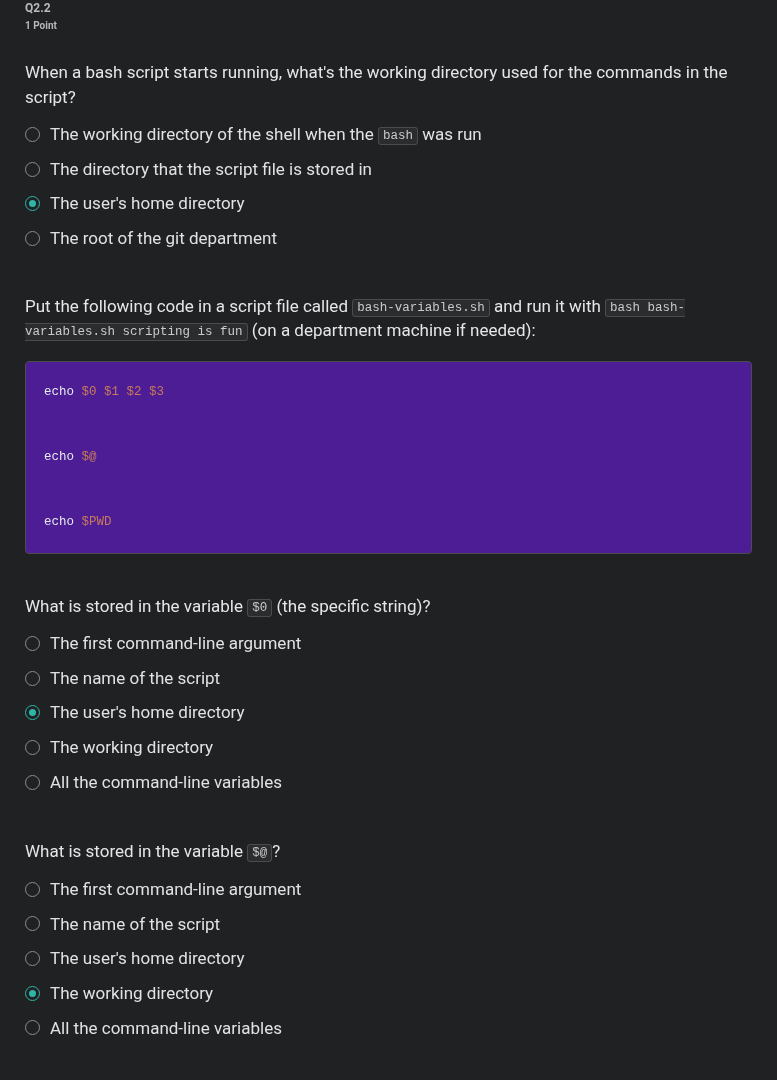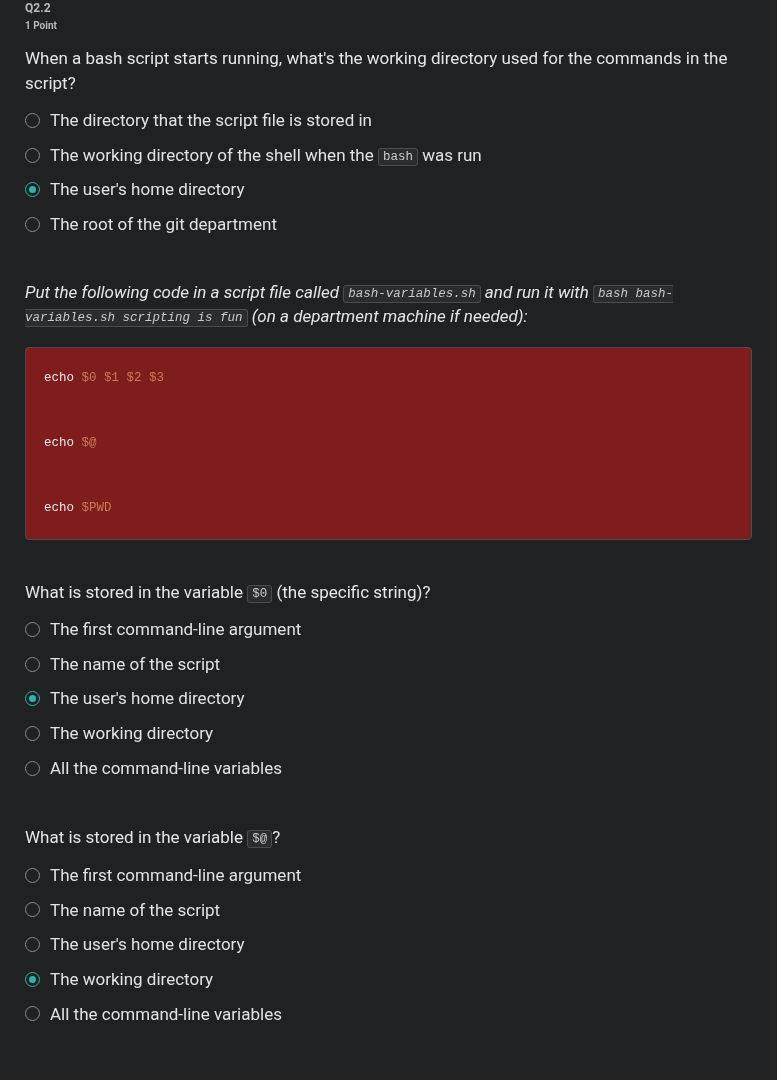--- a/index.html
+++ b/index.html
@@ -19,21 +19,21 @@
   }
   .q-number {
     font-size: 12px;
     margin: 0;
   }
   .q-points {
     font-size: 10px;
     margin-top: 2px;
   }
   .prompt {
-    margin-top: 12px;
+    margin-top: 26px;
     color: #e4e6e8;
   }
   .options {
     margin-top: 8px;
   }
   .option {
     display: flex;
     align-items: center;
     gap: 10px;
     padding: 5px 0;
@@ -63,55 +63,55 @@
     font-family: "SFMono-Regular", Consolas, "Liberation Mono", Menlo, monospace;
     font-size: 12.5px;
     background: #2a2c2e;
     border: 1px solid #4a4c4e;
     border-radius: 3px;
     padding: 1px 4px;
     color: #c9cbcd;
     vertical-align: 1px;
   }
   pre.code-block {
-    background: #7f1d1d;
+    background: #4c1d95;
     border: 1px solid #4a4c4e;
     border-radius: 4px;
     padding: 14px 18px;
     margin-top: 18px;
     font-family: "SFMono-Regular", Consolas, "Liberation Mono", Menlo, monospace;
     font-size: 12.5px;
     line-height: 2.6;
     overflow-x: auto;
   }
   pre.code-block .cmd { color: #e6e8ea; }
   pre.code-block .var { color: #c97a5a; }
-  .section-gap { margin-top: 38px; font-style: italic; }
+  .section-gap { margin-top: 38px; }
   .subq { margin-top: 40px; }
 </style>
 </head>
 <body>
 
 <div class="q-header">
   <div class="q-number">Q2.2</div>
   <div class="q-points">1 Point</div>
 </div>
 
 <div class="prompt">
   <span>When a bash script starts running, what's the working directory used for the commands in the script?</span>
 </div>
 
 <div class="options" id="q1-options">
     <div class="option">
       <span class="radio"></span>
-      <span>The directory that the script file is stored in</span>
+      <span><span>The working directory of the shell when the </span><code class="inline">bash</code><span> was run</span></span>
     </div>
     <div class="option">
       <span class="radio"></span>
-      <span><span>The working directory of the shell when the </span><code class="inline">bash</code><span> was run</span></span>
+      <span>The directory that the script file is stored in</span>
     </div>
     <div class="option">
       <span class="radio selected"></span>
       <span>The user's home directory</span>
     </div>
     <div class="option">
       <span class="radio"></span>
       <span>The root of the git department</span>
     </div>
   </div>

